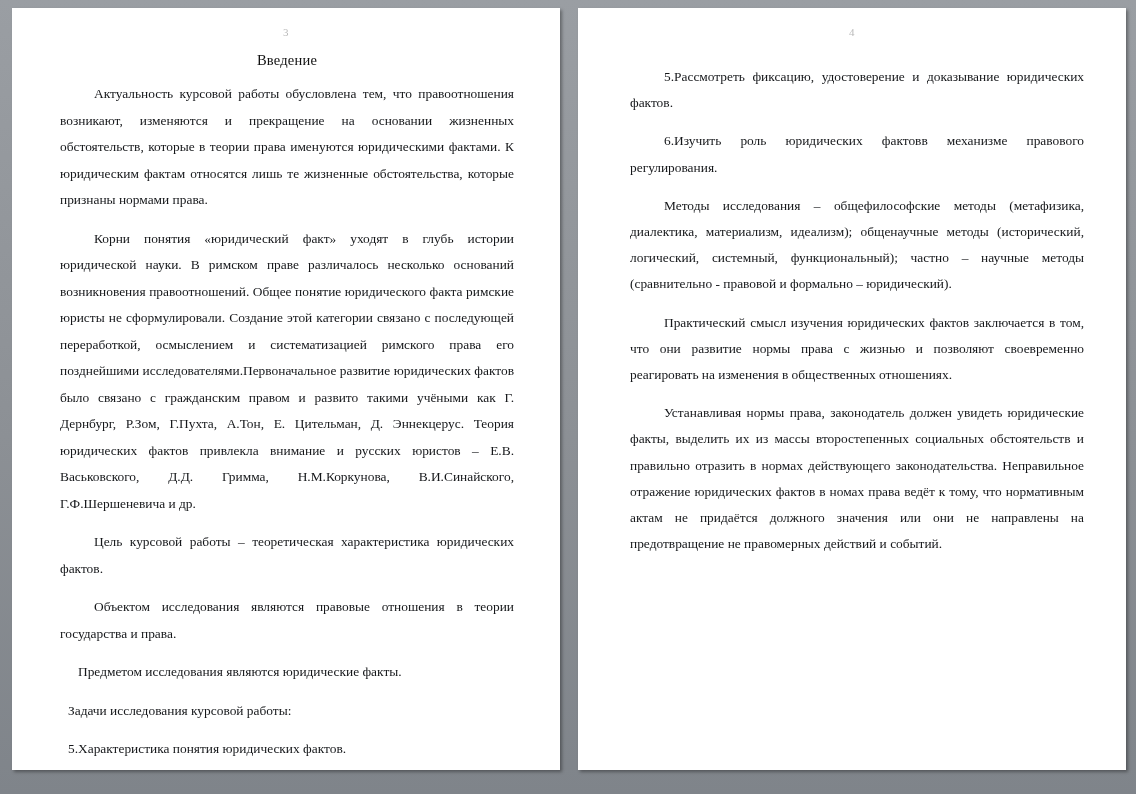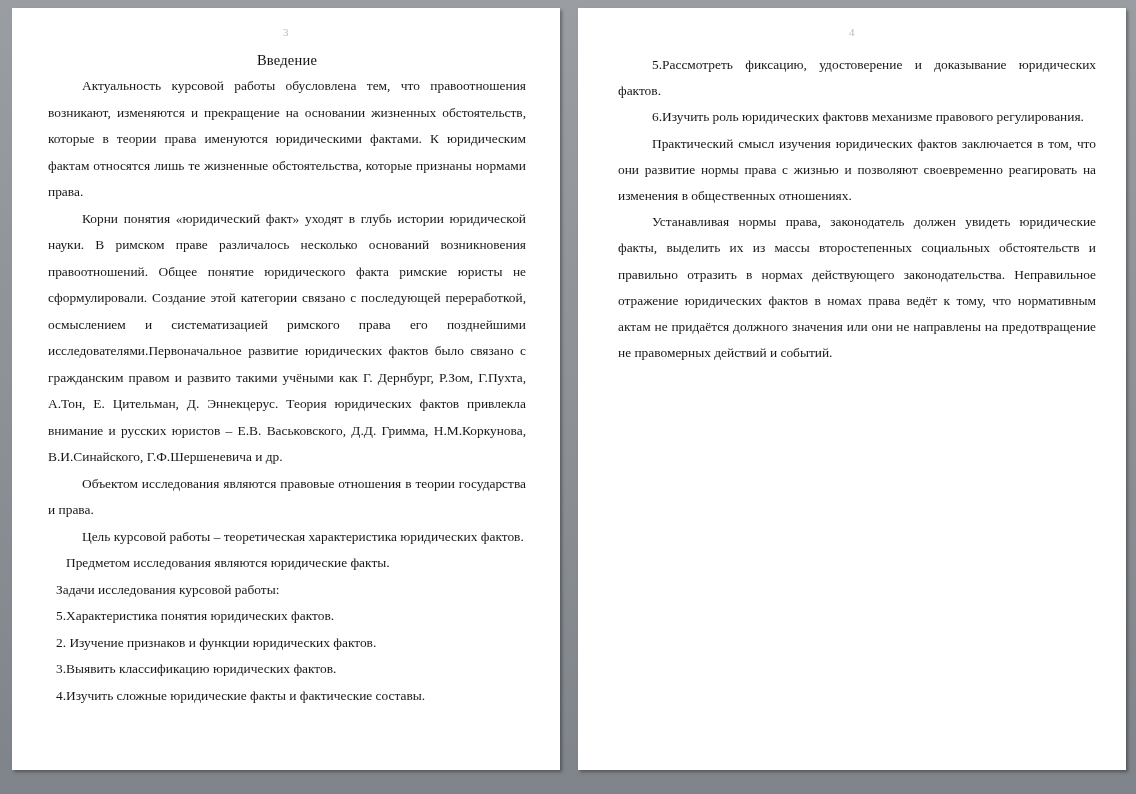--- a/index.html
+++ b/index.html
@@ -62,21 +62,21 @@
   h1.doc-heading {
     margin: 0 0 4px 0;
     font-size: 14.5px;
     font-weight: normal;
     text-align: center;
     color: #111;
     letter-spacing: 0.2px;
   }
 
   p.para {
-    margin: 0;
+    margin: 12px;
     font-size: 13.4px;
     line-height: 26.5px;
     color: #15171a;
     text-align: justify;
     text-justify: inter-word;
     hyphens: manual;
     text-indent: 34px;
   }
   p.para.indent-small { text-indent: 18px; }
   p.para.indent-tiny  { text-indent: 8px; }
@@ -91,37 +91,38 @@
 
 <div class="spread">
 
   <div class="page page-left">
     <div class="page-inner">
       <div class="folio">3</div>
       <div class="body-col">
         <h1 class="doc-heading">Введение</h1>
         <p class="para">Актуальность курсовой работы обусловлена тем, что правоотношения возникают, изменяются и прекращение на основании жизненных обстоятельств, которые в теории права именуются юридическими фактами. К юридическим фактам относятся лишь те жизненные обстоятельства, которые признаны нормами права.</p>
         <p class="para">Корни понятия «юридический факт» уходят в глубь истории юридической науки. В римском праве различалось несколько оснований возникновения правоотношений. Общее понятие юридического факта римские юристы не сформулировали. Создание этой категории связано с последующей переработкой, осмыслением и систематизацией римского права его позднейшими исследователями.Первоначальное развитие юридических фактов было связано с гражданским правом и развито такими учёными как Г. Дернбург, Р.Зом, Г.Пухта, А.Тон, Е. Цительман, Д. Эннекцерус. Теория юридических фактов привлекла внимание и русских юристов – Е.В. Васьковского, Д.Д. Гримма, Н.М.Коркунова, В.И.Синайского, Г.Ф.Шершеневича и др.</p>
+        <p class="para">Цель курсовой работы – теоретическая характеристика юридических фактов.</p>
         <p class="para">Объектом исследования являются правовые отношения в теории государства и права.</p>
-        <p class="para">Цель курсовой работы – теоретическая характеристика юридических фактов.</p>
         <p class="para indent-small">Предметом исследования являются юридические факты.</p>
         <p class="para indent-tiny">Задачи исследования курсовой работы:</p>
         <p class="para indent-tiny">5.Характеристика понятия юридических фактов.</p>
         <p class="para indent-tiny">2. Изучение признаков и функции юридических фактов.</p>
         <p class="para indent-tiny">3.Выявить классификацию юридических фактов.</p>
         <p class="para indent-tiny">4.Изучить сложные юридические факты и фактические составы.</p>
       </div>
     </div>
   </div>
 
   <div class="page page-right">
     <div class="page-inner">
       <div class="folio">4</div>
       <div class="body-col">
         <p class="para">5.Рассмотреть фиксацию, удостоверение и доказывание юридических фактов.</p>
         <p class="para">6.Изучить роль юридических фактовв механизме правового регулирования.</p>
+        <p class="para">Методы исследования – общефилософские методы (метафизика, диалектика, материализм, идеализм); общенаучные методы (исторический, логический, системный, функциональный); частно – научные методы (сравнительно - правовой и формально – юридический).</p>
         <p class="para">Практический смысл изучения юридических фактов заключается в том, что они развитие нормы права с жизнью и позволяют своевременно реагировать на изменения в общественных отношениях.</p>
         <p class="para">Устанавливая нормы права, законодатель должен увидеть юридические факты, выделить их из массы второстепенных социальных обстоятельств и правильно отразить в нормах действующего законодательства. Неправильное отражение юридических фактов в номах права ведёт к тому, что нормативным актам не придаётся должного значения или они не направлены на предотвращение не правомерных действий и событий.</p>
       </div>
     </div>
   </div>
 
 </div>
 
 </body></html>

